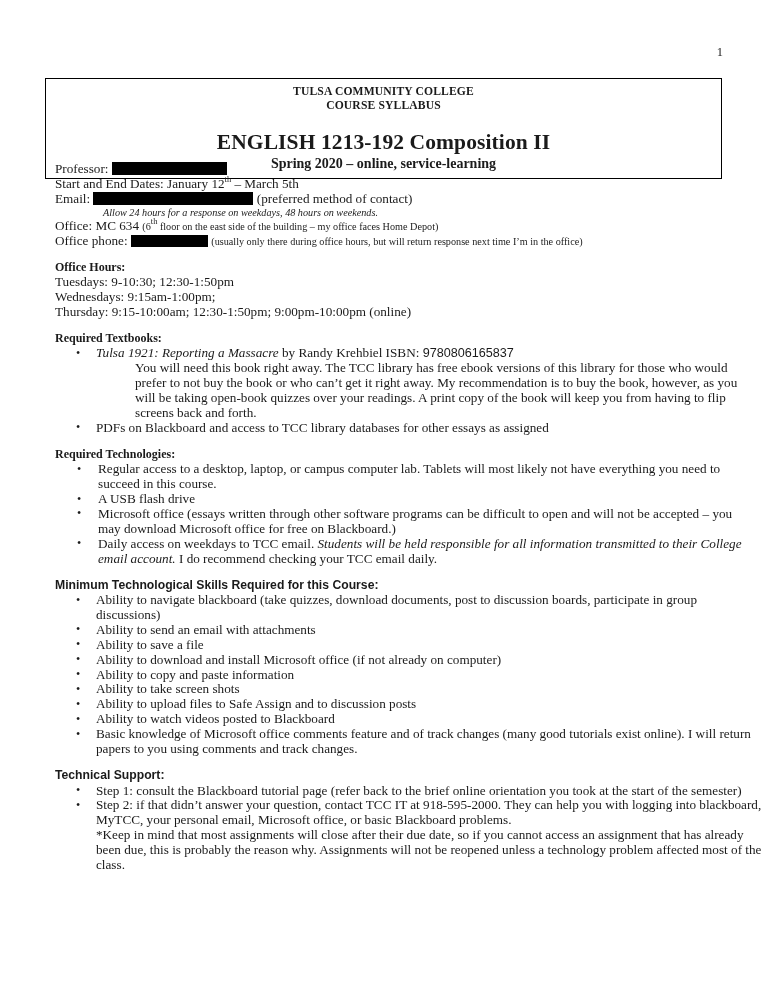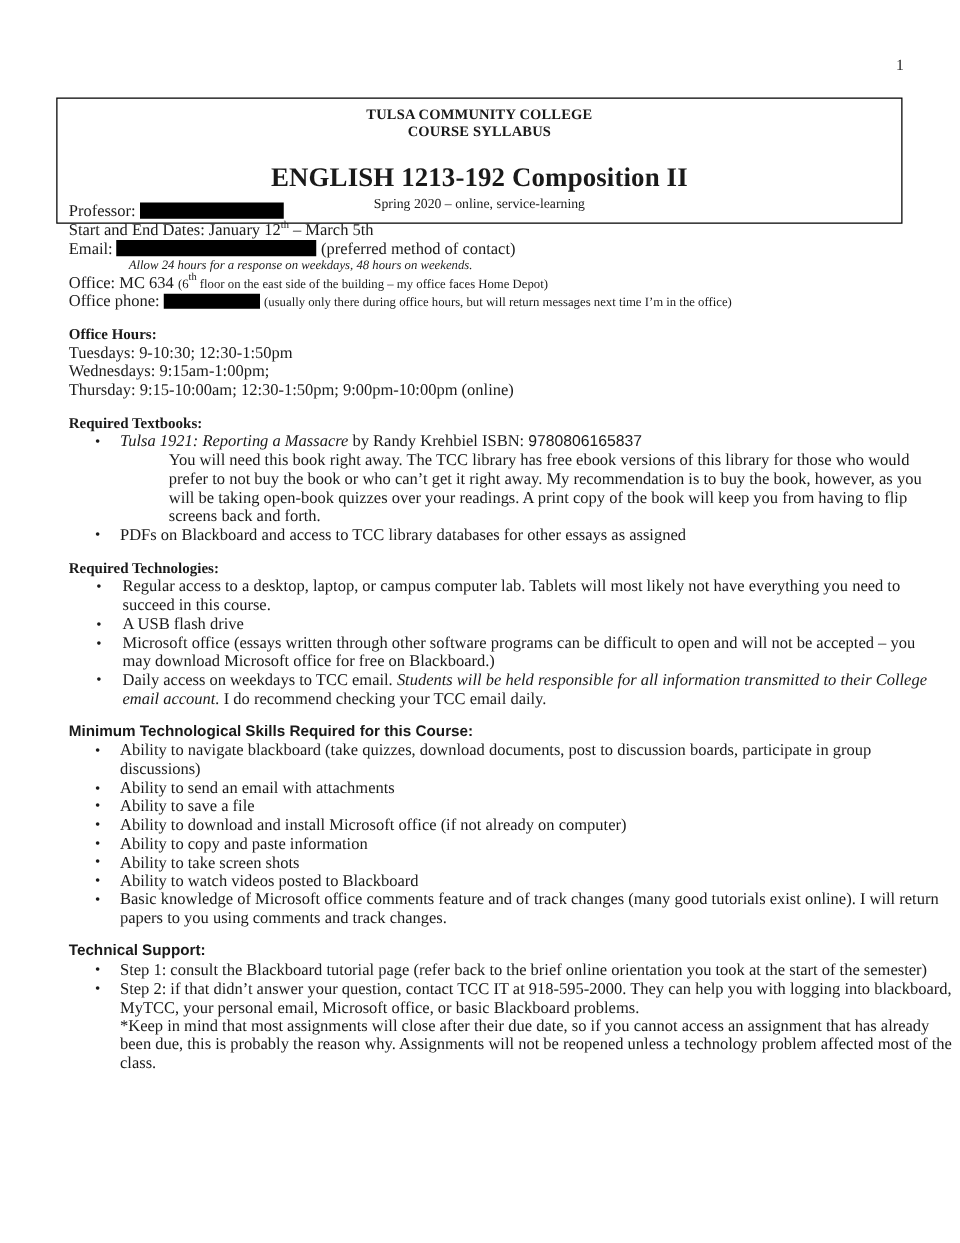--- a/index.html
+++ b/index.html
@@ -55,22 +55,22 @@
     letter-spacing: .15px;
   }
   .title-course {
     font-weight: bold;
     font-size: 21.5px;
     line-height: 25px;
     margin-top: 18px;
     letter-spacing: .1px;
   }
   .title-term {
-    font-weight: normal;
-    font-size: 11px;
+    font-weight: bold;
+    font-size: 14px;
     line-height: 15px;
     margin-top: 1px;
   }
 
   
   .content {
     position: absolute;
     left: 55px;
     top: 162px;
     width: 670px;
@@ -193,21 +193,21 @@
 
       <div class="line">
         <span class="b">Office:</span>
         <span>MC 634</span>
         <span class="small"><span>(6</span><sup>th</sup><span> floor on the east side of the building – my office faces Home Depot)</span></span>
       </div>
 
       <div class="line">
         <span class="b">Office phone:</span>
         <span class="redact phone"></span>
-        <span class="small">(usually only there during office hours, but will return messages next time I’m in the office)</span>
+        <span class="small">(usually only there during office hours, but will return response next time I’m in the office)</span>
       </div>
     </div>
 
     <div class="gap-md"></div>
 
     <div>
       <div class="heading">Office Hours:</div>
       <div class="line">Tuesdays: 9-10:30; 12:30-1:50pm</div>
       <div class="line">Wednesdays: 9:15am-1:00pm;</div>
       <div class="line">Thursday: 9:15-10:00am; 12:30-1:50pm; 9:00pm-10:00pm (online)</div>
@@ -244,20 +244,21 @@
 
     <div>
       <div class="heading sans-h">Minimum Technological Skills Required for this Course:</div>
       <ul class="bullets">
         <li class="w-skill">Ability to navigate blackboard (take quizzes, download documents, post to discussion boards, participate in group discussions)</li>
         <li class="w-skill">Ability to send an email with attachments</li>
         <li class="w-skill">Ability to save a file</li>
         <li class="w-skill">Ability to download and install Microsoft office (if not already on computer)</li>
         <li class="w-skill">Ability to copy and paste information</li>
         <li class="w-skill">Ability to take screen shots</li>
+        <li class="w-skill">Ability to upload files to Safe Assign and to discussion posts</li>
         <li class="w-skill">Ability to watch videos posted to Blackboard</li>
         <li class="w-supp">Basic knowledge of Microsoft office comments feature and of track changes (many good tutorials exist online). I will return papers to you using comments and track changes.</li>
       </ul>
     </div>
 
     <div class="gap-md"></div>
 
     <div>
       <div class="heading sans-h">Technical Support:</div>
       <ul class="bullets">

